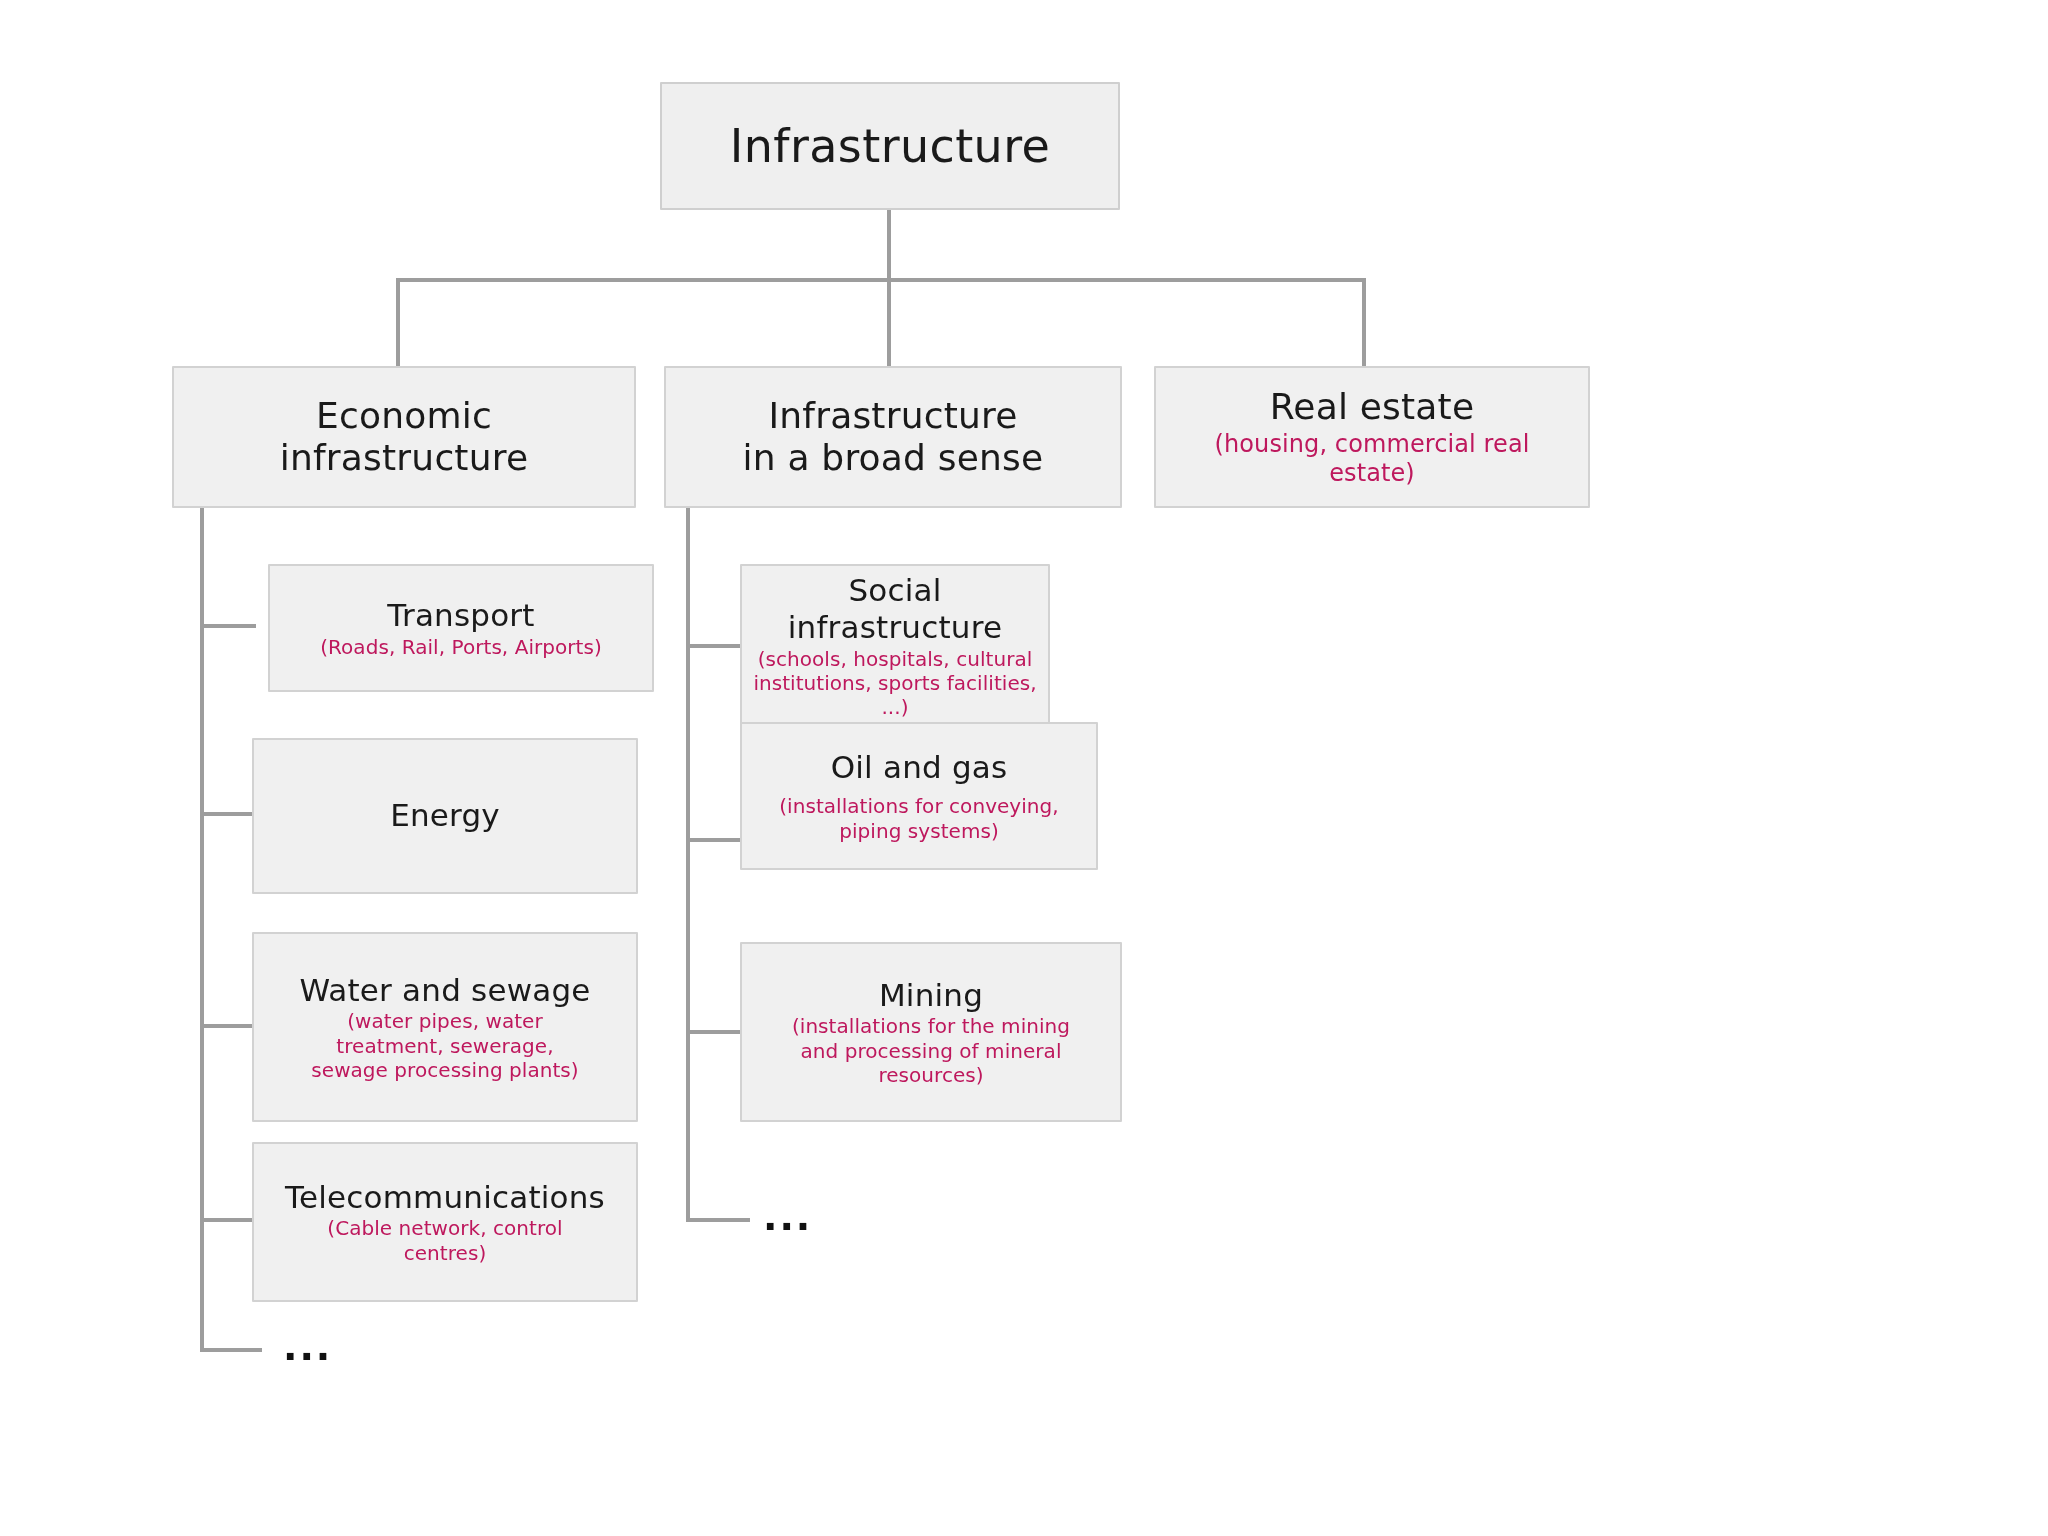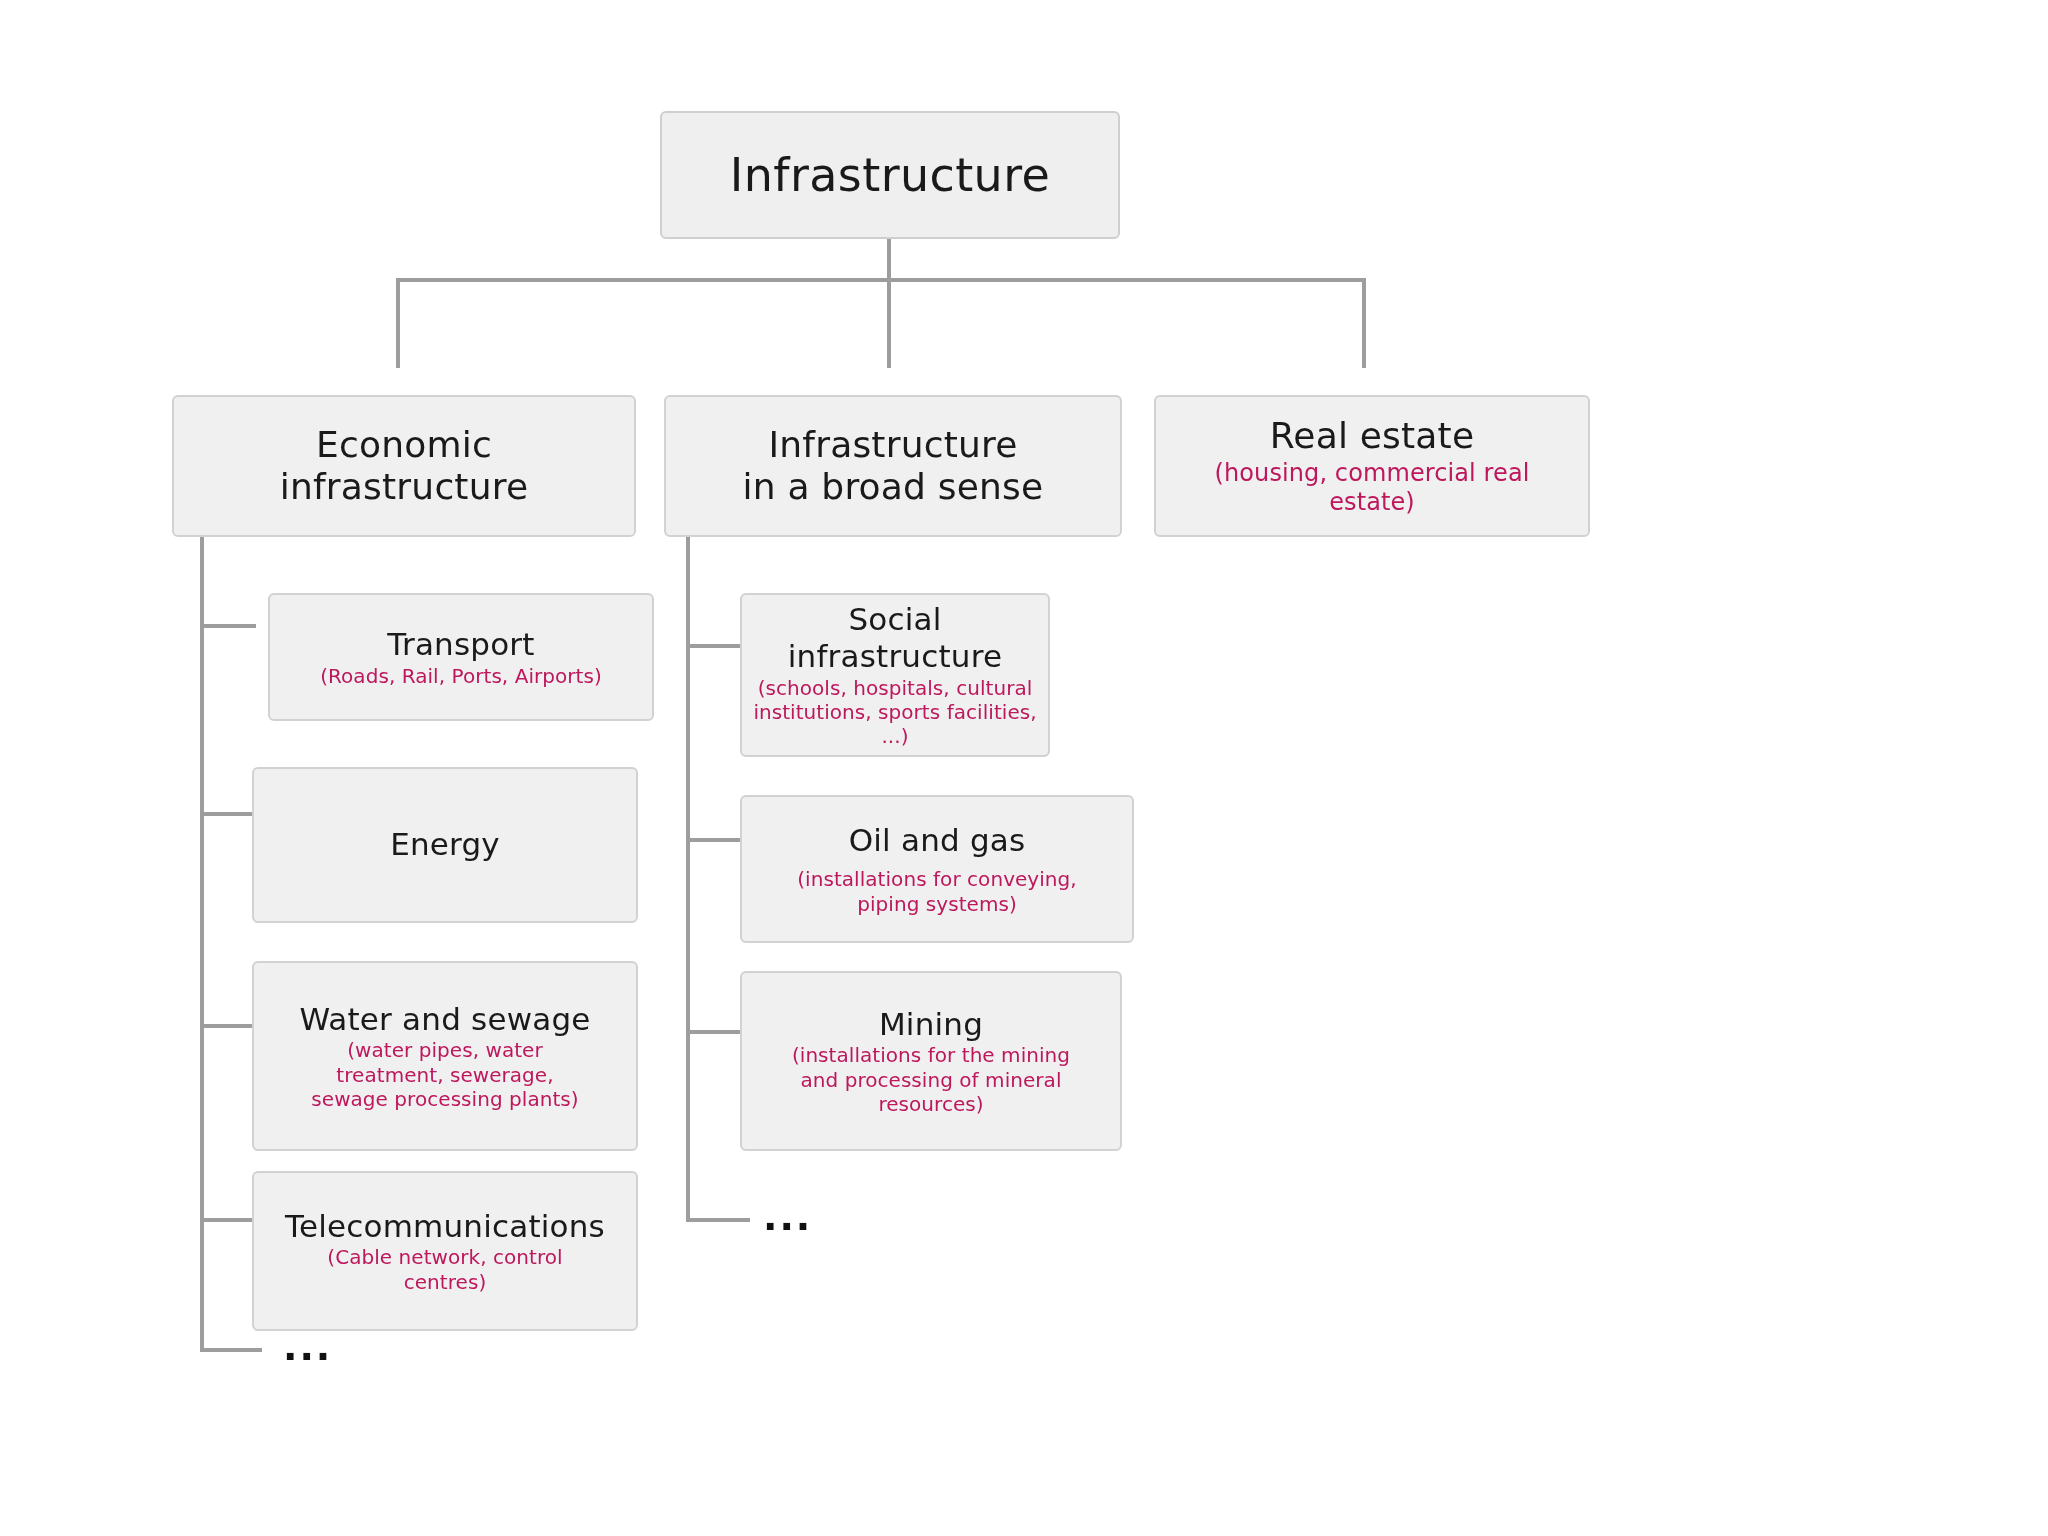--- a/index.html
+++ b/index.html
@@ -19,29 +19,28 @@
     height: 1536px;
     background: #ffffff;
   }
 
   
   .node {
     position: absolute;
     box-sizing: border-box;
     background: #f0f0f0;
     border: 2px solid #d2d2d2;
-    border-radius: 6px;
+    border-radius: 1px;
     display: flex;
     flex-direction: column;
     align-items: center;
     justify-content: center;
     text-align: center;
     color: #1a1a1a;
     padding: 10px 8px;
-    margin-top: 29px;
   }
   .node .title {
     display: block;
     line-height: 1.18;
     white-space: pre-line;
   }
   .node .sub {
     display: block;
     line-height: 1.22;
     white-space: pre-line;
@@ -95,21 +94,21 @@
   }
 
   
   #node-transport  { left: 268px; top: 564px;  width: 386px; height: 128px; }
   #node-energy     { left: 252px; top: 738px;  width: 386px; height: 156px; }
   #node-water      { left: 252px; top: 932px;  width: 386px; height: 190px; }
   #node-telecom    { left: 252px; top: 1142px; width: 386px; height: 160px; }
 
   
   #node-social  { left: 740px; top: 564px;  width: 310px; height: 164px; }
-  #node-oilgas  { left: 740px; top: 766px;  width: 394px; height: 148px; gap: 8px; }
+  #node-oilgas  { left: 740px; top: 722px;  width: 358px; height: 148px; gap: 8px; }
   #node-mining  { left: 740px; top: 942px;  width: 382px; height: 180px; }
 
   
   .line {
     position: absolute;
     background: #9d9d9d;
   }
   .vline { width: 4px; }
   .hline { height: 4px; }
 

